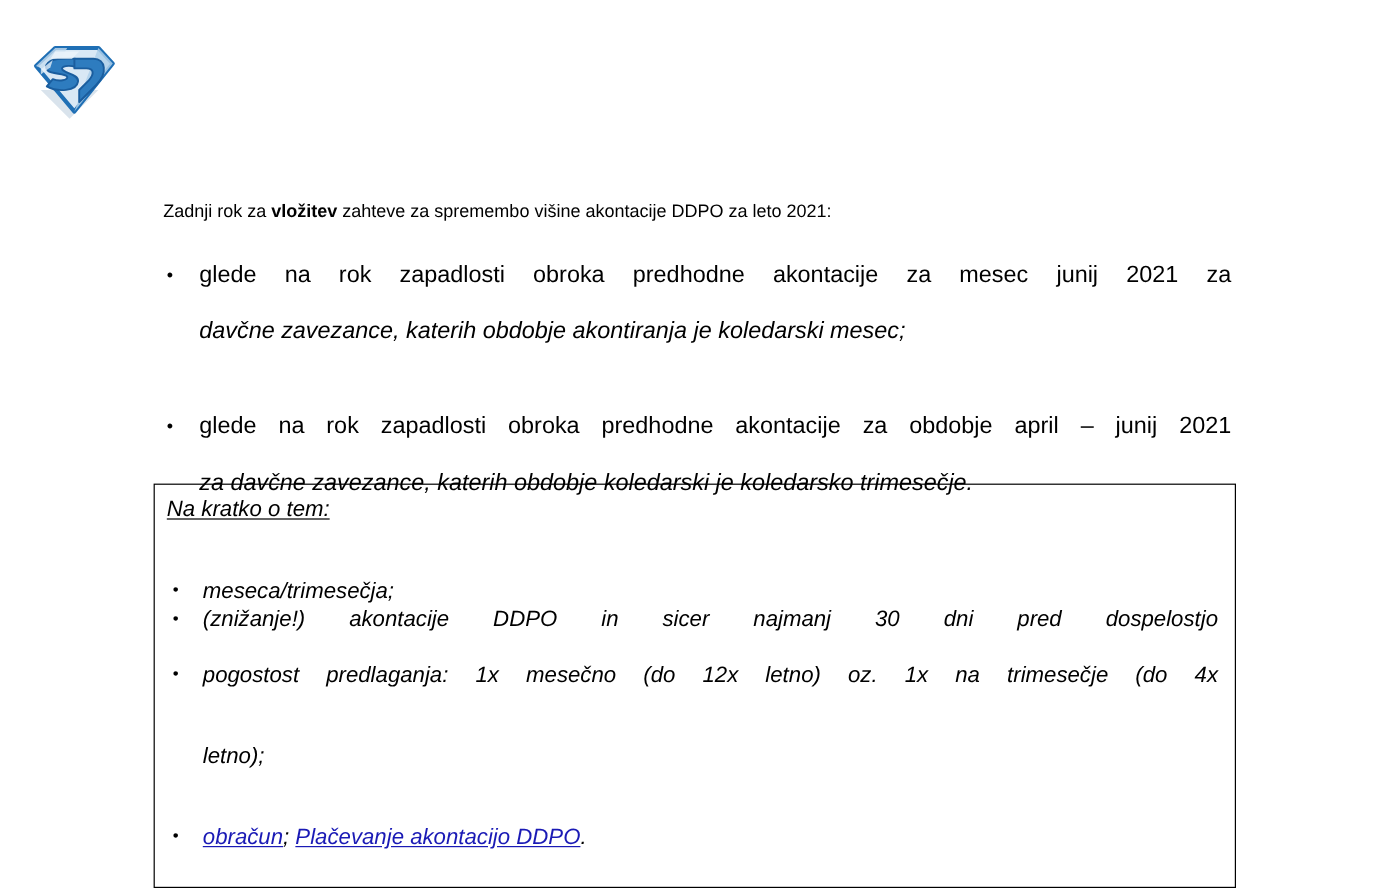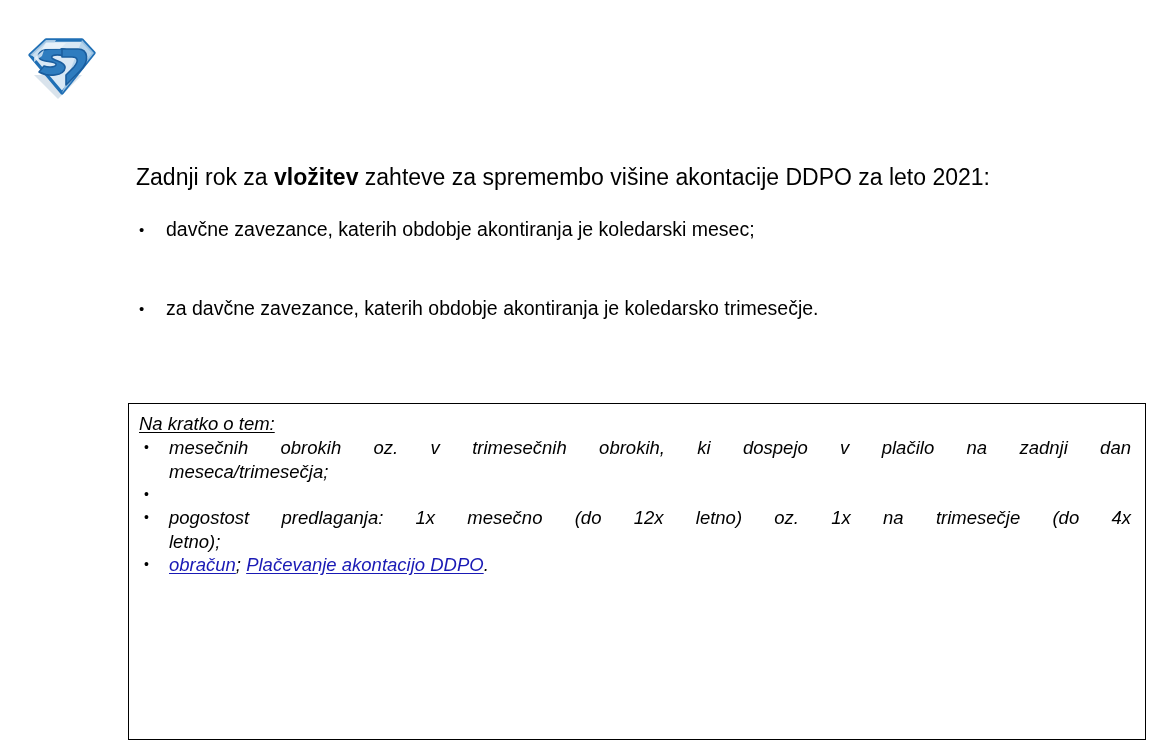--- a/index.html
+++ b/index.html
@@ -32,21 +32,21 @@
     left: 0;
     top: 0;
     width: 1157px;
   }
 
   #heading {
     position: absolute;
     left: 136px;
     top: 164px;
     width: 890px;
-    font-size: 23px;
+    font-size: 15px;
     line-height: 26px;
     letter-spacing: 0px;
     white-space: nowrap;
   }
   #heading b { font-weight: bold; }
 
   .outer-list {
     position: absolute;
     left: 136px;
     width: 890px;
@@ -77,28 +77,29 @@
   
   .just-line {
     display: block;
     text-align: justify;
     text-align-last: justify;
   }
   .last-line {
     display: block;
     text-align: center;
     text-align-last: left;
+    font-style: italic;
   }
 
   
   #info-box {
     position: absolute;
     left: 128px;
     top: 403px;
-    width: 1018px;
+    width: 902px;
     height: 337px;
     border: 1.6px solid #000000;
     box-sizing: border-box;
     padding: 8px 14px 6px 10px;
   }
 
   #box-title {
     font-style: italic;
     font-size: 18.5px;
     line-height: 23px;
@@ -134,20 +135,21 @@
 
   .jline {
     display: block;
     text-align: justify;
     text-align-last: justify;
   }
   .lline {
     display: block;
     text-align: left;
     text-align-last: left;
+    margin-top: 44px;
   }
 
   a.doclink {
     color: #1A1AB5;
     text-decoration: underline;
     text-underline-offset: 2px;
     font-style: italic;
     text-align: right;
   }
   .linksep { font-style: italic; }
@@ -179,42 +181,44 @@
 
 <div id="content">
 
   <div id="heading">
     <span>Zadnji rok za </span><b>vložitev</b><span> zahteve za spremembo višine akontacije DDPO za leto 2021:</span>
   </div>
 
   <ul class="outer-list" id="outer-list-1">
     <li class="outer-item">
       <span class="bullet">•</span>
+      <span class="just-line">glede na rok zapadlosti obroka predhodne akontacije za mesec junij 2021 za</span>
       <span class="last-line">davčne zavezance, katerih obdobje akontiranja je koledarski mesec;</span>
     </li>
     <li class="outer-item second">
       <span class="bullet">•</span>
-      <span class="last-line">za davčne zavezance, katerih obdobje akontiranja je koledarsko trimesečje.</span>
+      <span class="just-line">glede na rok zapadlosti obroka predhodne akontacije za obdobje april – junij 2021</span>
+      <span class="last-line">za davčne zavezance, katerih obdobje koledarski je koledarsko trimesečje.</span>
     </li>
   </ul>
 
   <div id="info-box">
 
     <div id="box-title">Na kratko o tem:</div>
 
     <ul class="box-list">
 
       <li class="box-item">
         <span class="bullet">•</span>
-        <span class="jline">mesečnih obrokih oz. v trimesečnih obrokih, ki dospejo v plačilo na zadnji dan</span>
         <span class="lline">meseca/trimesečja;</span>
       </li>
 
       <li class="box-item">
         <span class="bullet">•</span>
+        <span class="jline">(znižanje!) akontacije DDPO in sicer najmanj 30 dni pred dospelostjo</span>
       </li>
 
       <li class="box-item gap-before">
         <span class="bullet">•</span>
         <span class="jline">pogostost predlaganja: 1x mesečno (do 12x letno) oz. 1x na trimesečje (do 4x</span>
         <span class="lline">letno);</span>
       </li>
 
       <li class="box-item">
         <span class="bullet">•</span>

